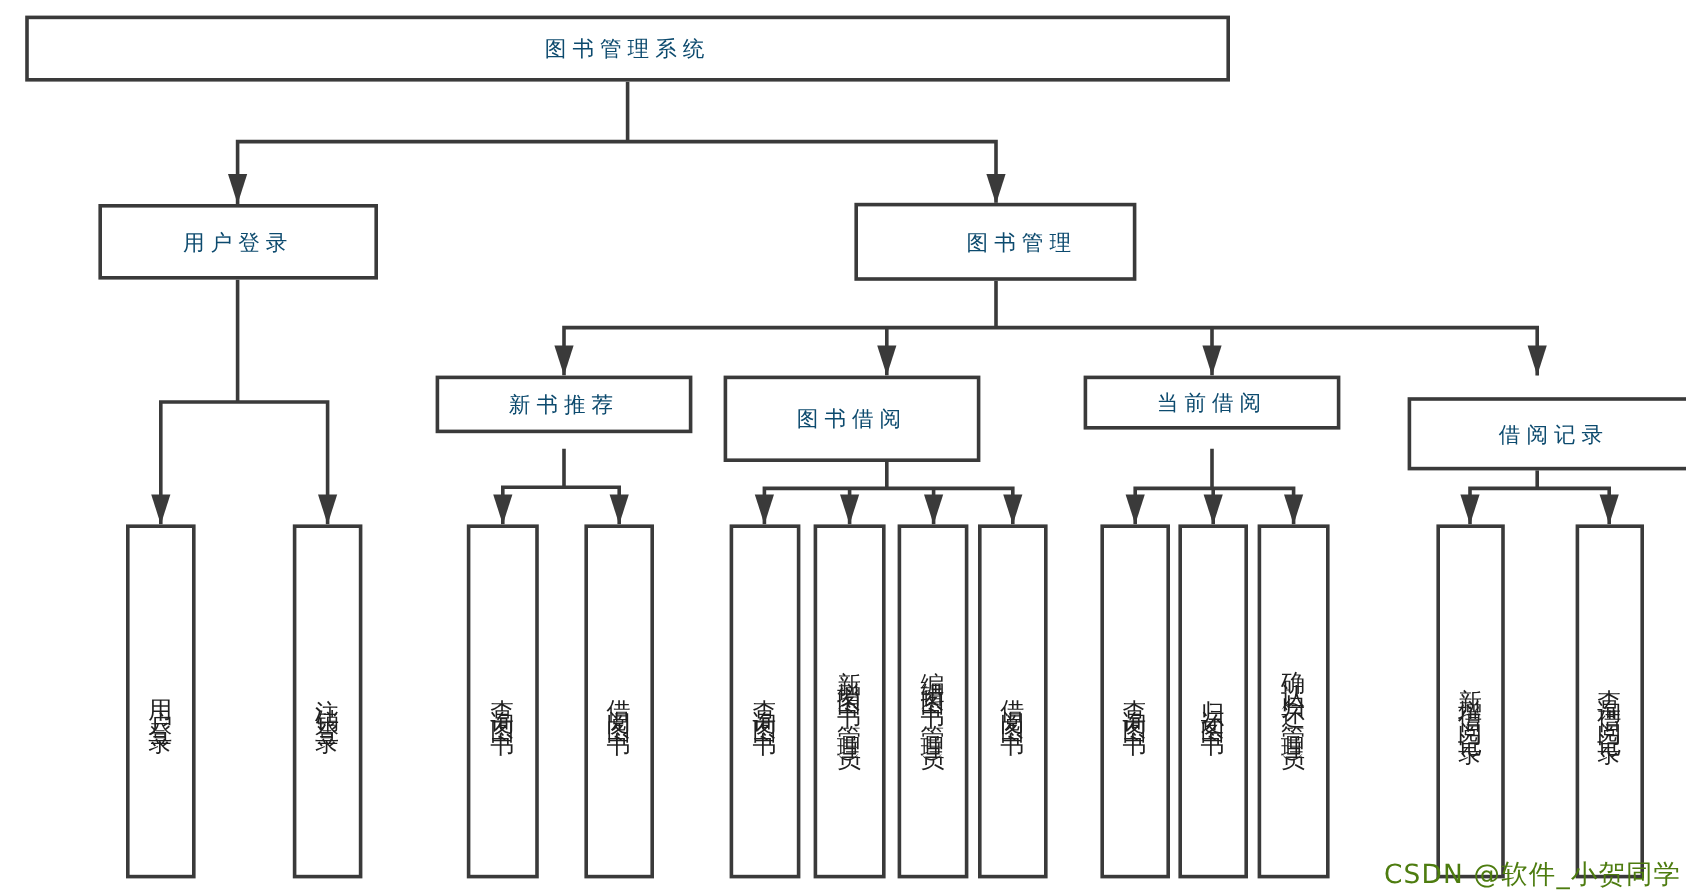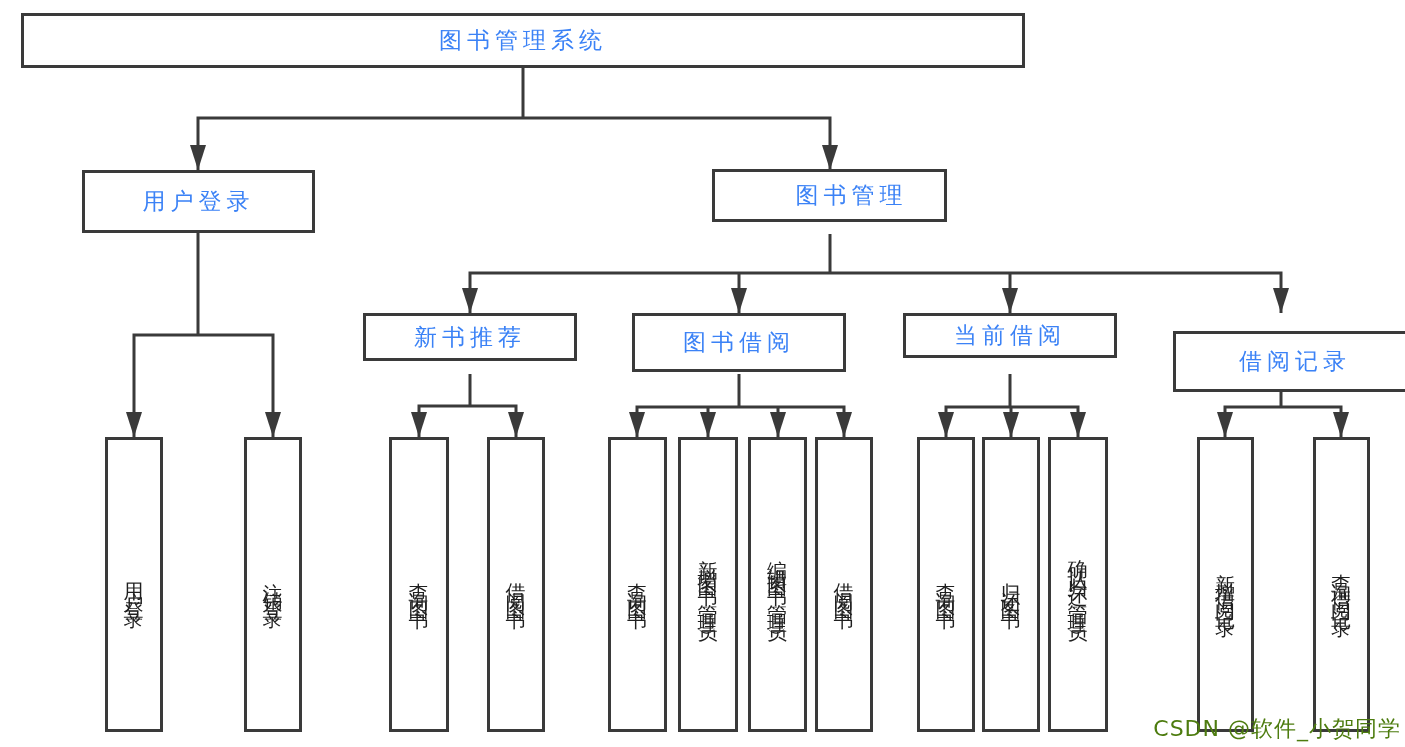--- a/index.html
+++ b/index.html
@@ -26,24 +26,24 @@
     box-sizing: border-box;
     background: #ffffff;
     border: 3px solid #3a3a3a;
     display: flex;
     align-items: center;
     justify-content: center;
     z-index: 2;
     color: #1f1f1f;
   }
   .hnode span {
-    font-size: 23px;
+    font-size: 18px;
     letter-spacing: 5px;
     white-space: nowrap;
-    color: #3b82f6;
+    color: #0c4a6e;
   }
   .vnode {
     border-width: 3px;
   }
   .vnode span {
     writing-mode: vertical-rl;
     text-orientation: mixed;
     font-size: 20px;
     letter-spacing: 9px;
     line-height: 1;
@@ -105,28 +105,28 @@
     </g>
   </svg>
 
   <div class="node hnode" style="left:21px; top:13px; width:1004px; height:55px;">
     <span>图书管理系统</span>
   </div>
 
   <div class="node hnode" style="left:82px; top:170px; width:233px; height:63px;">
     <span>用户登录</span>
   </div>
-  <div class="node hnode" style="left:712px; top:169px; width:235px; height:53px;padding-left:44px;">
+  <div class="node hnode" style="left:712px; top:169px; width:235px; height:65px;padding-left:44px;">
     <span>图书管理</span>
   </div>
 
   <div class="node hnode" style="left:363px; top:313px; width:214px; height:48px;">
     <span>新书推荐</span>
   </div>
-  <div class="node hnode" style="left:632px; top:313px; width:214px; height:59px;">
+  <div class="node hnode" style="left:603px; top:313px; width:214px; height:72px;">
     <span>图书借阅</span>
   </div>
   <div class="node hnode" style="left:903px; top:313px; width:214px; height:45px;">
     <span>当前借阅</span>
   </div>
   <div class="node hnode" style="left:1173px; top:313px; width:244px; height:61px;margin-top:18px;">
     <span>借阅记录</span>
   </div>
 
   <div class="node vnode" style="left:105px; top:437px; width:58px; height:295px;">

